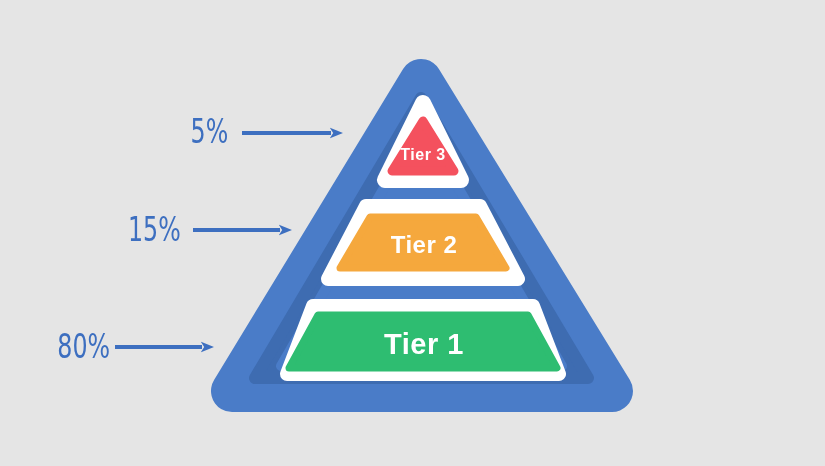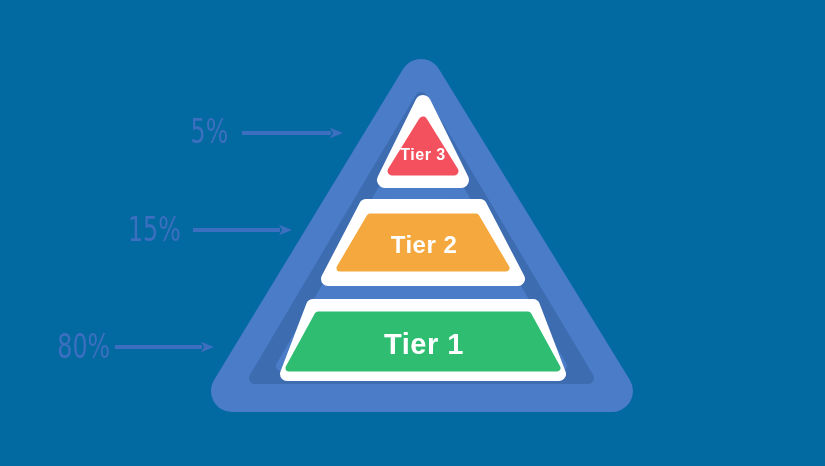--- a/index.html
+++ b/index.html
@@ -5,21 +5,21 @@
   html, body {
     margin: 0;
     padding: 0;
     background: #ffffff;
     font-family: "Liberation Sans", sans-serif;
   }
   #stage {
     position: relative;
     width: 825px;
     height: 466px;
-    background: #0369a1;
+    background: #e5e5e5;
     overflow: hidden;
   }
   svg { display: block; }
   .tier-label {
     font-family: "Liberation Sans", sans-serif;
     font-weight: bold;
     letter-spacing: 0.5px;
   }
   .percent-label {
     font-family: "DejaVu Sans", sans-serif;

